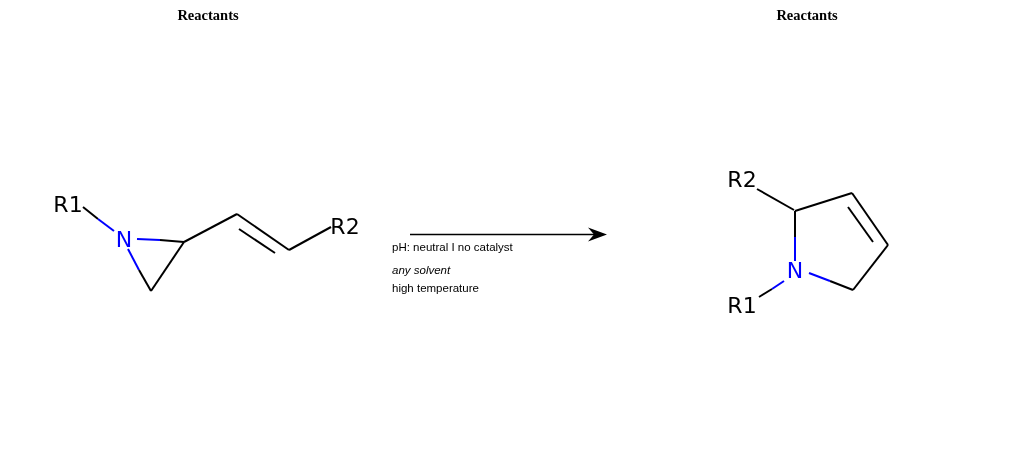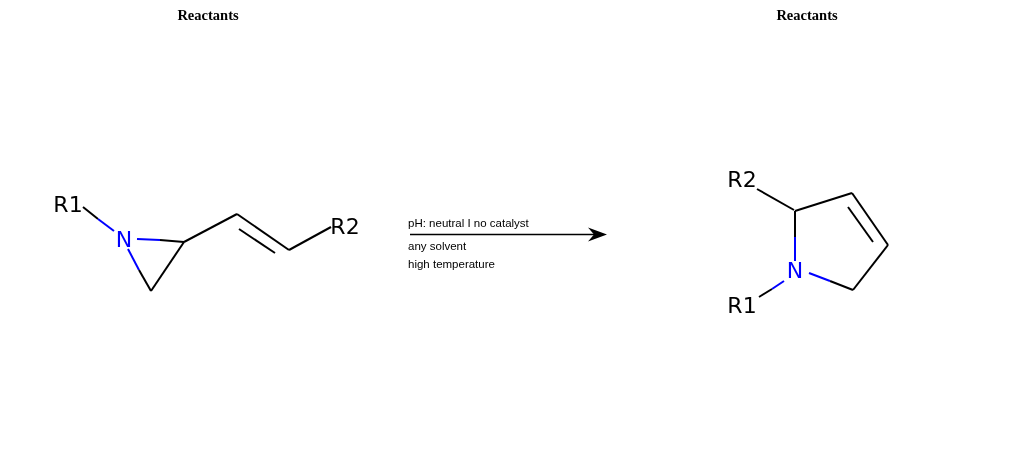--- a/index.html
+++ b/index.html
@@ -36,28 +36,29 @@
     font-family: "DejaVu Sans", sans-serif;
     font-size: 22px;
     fill: var(--bond-color, #000000);
     text-anchor: middle;
   }
   .atom-label.n-atom { fill: var(--nitrogen-color, #0000ff); }
   .arrow-line { stroke: var(--bond-color, #000000); stroke-width: 1.4; }
   .arrow-head { fill: var(--bond-color, #000000); stroke: none; }
   .condition-text {
     position: absolute;
-    left: 408px;
+    left: 392px;
     font-size: 11.5px;
     line-height: 13px;
     color: #000000;
     white-space: nowrap;
+    margin-top: 24px;
   }
   #condition-line-1 { top: 217px; }
-  #condition-line-2 { top: 240px; }
+  #condition-line-2 { top: 240px; font-style: italic; }
   #condition-line-3 { top: 258px; text-align: right; }
 </style>
 </head>
 <body>
 
 <div id="stage">
 
   <div id="reactants-title" class="section-title">Reactants</div>
 
   <div id="products-title" class="section-title">Reactants</div>

